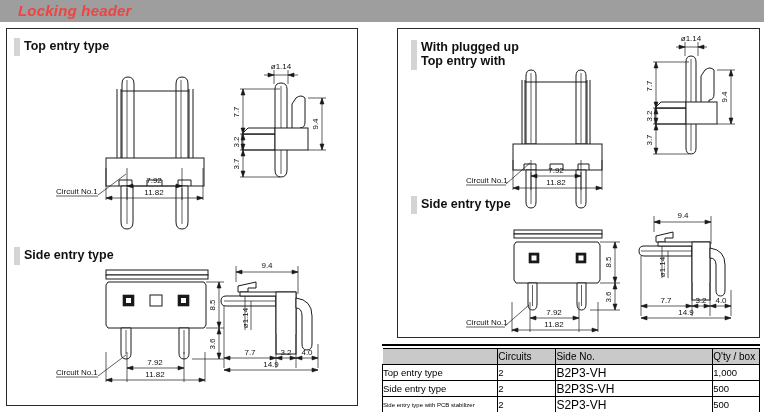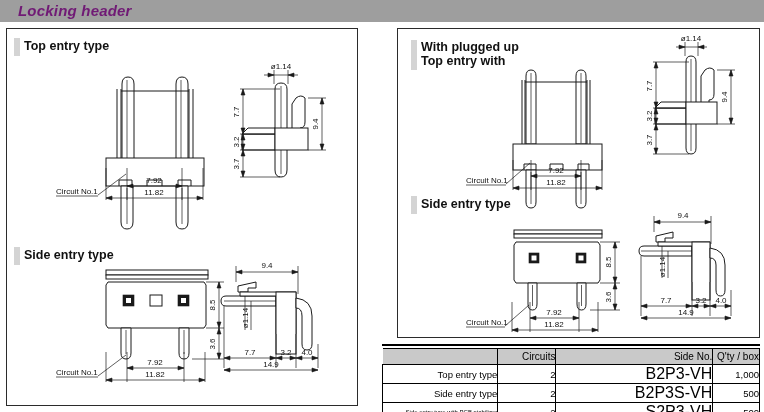--- a/index.html
+++ b/index.html
@@ -12,21 +12,21 @@
     color:#000;
   }
   
   .header-bar{
     position:absolute;left:0;top:0;width:764px;height:22px;
     background:#9e9e9e;
   }
   .header-title{
     position:absolute;left:18px;top:2px;
     font-size:15px;font-weight:bold;font-style:italic;
-    color:#701a75;letter-spacing:0.2px;
+    color:#ef4444;letter-spacing:0.2px;
   }
   
   .panel{
     position:absolute;
     border:1px solid #2b2b2b;
     background:#fff;
     box-sizing:border-box;
   }
   #panel-left{left:6px;top:28px;width:352px;height:378px;}
   #panel-right{left:397px;top:28px;width:363px;height:310px;}
@@ -50,29 +50,29 @@
 
   
   #spec-table{
     position:absolute;left:382px;top:348px;width:378px;
     border-collapse:collapse;
     font-size:9.5px;
   }
   #spec-table td,#spec-table th{
     border:1px solid #000;
     padding:0;height:15px;
-    text-align:right;vertical-align:middle;
+    text-align:left;vertical-align:middle;
     font-weight:normal;
   }
   #spec-table thead th{background:#c9c9c9;font-size:10px;}
   #spec-table th.blank{background:#c9c9c9;border-left:none;}
   .c-type{width:110px;text-align:right;padding-right:4px;font-size:9.5px;}
   .c-type.small{font-size:6px;text-align:center;padding-right:0;font-weight:bold;}
   .c-circ{width:55px;}
-  .c-model{width:150px;font-weight:bold;font-size:16px;}
+  .c-model{width:150px;font-weight:bold;font-size:12px;}
   .c-qty{width:44px;margin-top:33px;}
   .tbl-top-rule{
     position:absolute;left:382px;top:344px;width:378px;height:2px;background:#000;
   }
 </style>
 </head>
 <body>
 
 <div class="header-bar"></div>
 <div class="header-title">Locking header</div>

